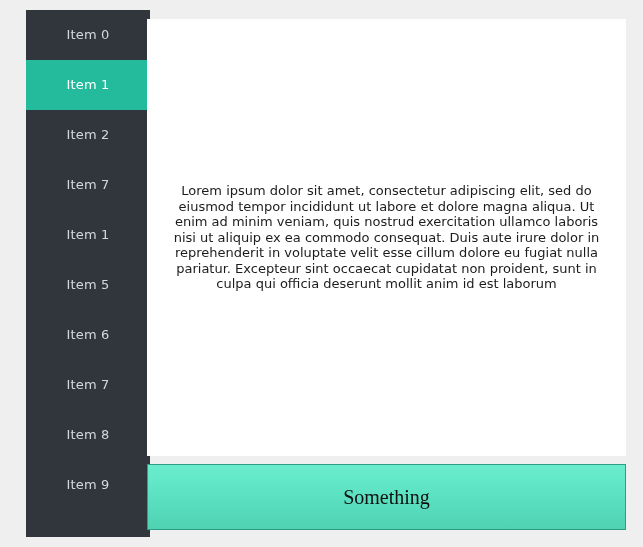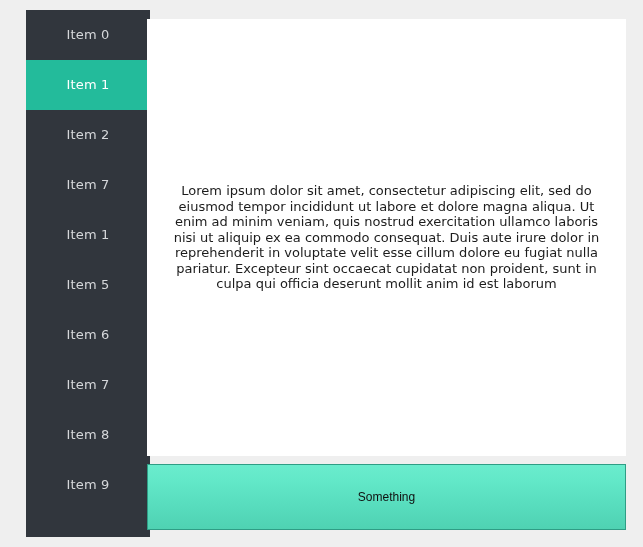--- a/index.html
+++ b/index.html
@@ -77,22 +77,22 @@
   #something-button {
     position: absolute;
     left: 0;
     top: 445px;
     width: 479px;
     height: 66px;
     box-sizing: border-box;
     background: linear-gradient(to bottom, #6aeccd 0%, #62e8c8 25%, #58ddbe 62%, #4fd2b2 100%);
     border: 1px solid #2f9d85;
     color: #101010;
-    font-size: 12px;
-    font-family: Liberation Sans, sans-serif;
+    font-size: 20px;
+    font-family: Liberation Serif, serif;
     display: flex;
     align-items: center;
     justify-content: center;
     cursor: pointer;
     padding: 17px;
   }
 </style>
 </head>
 <body>
 

